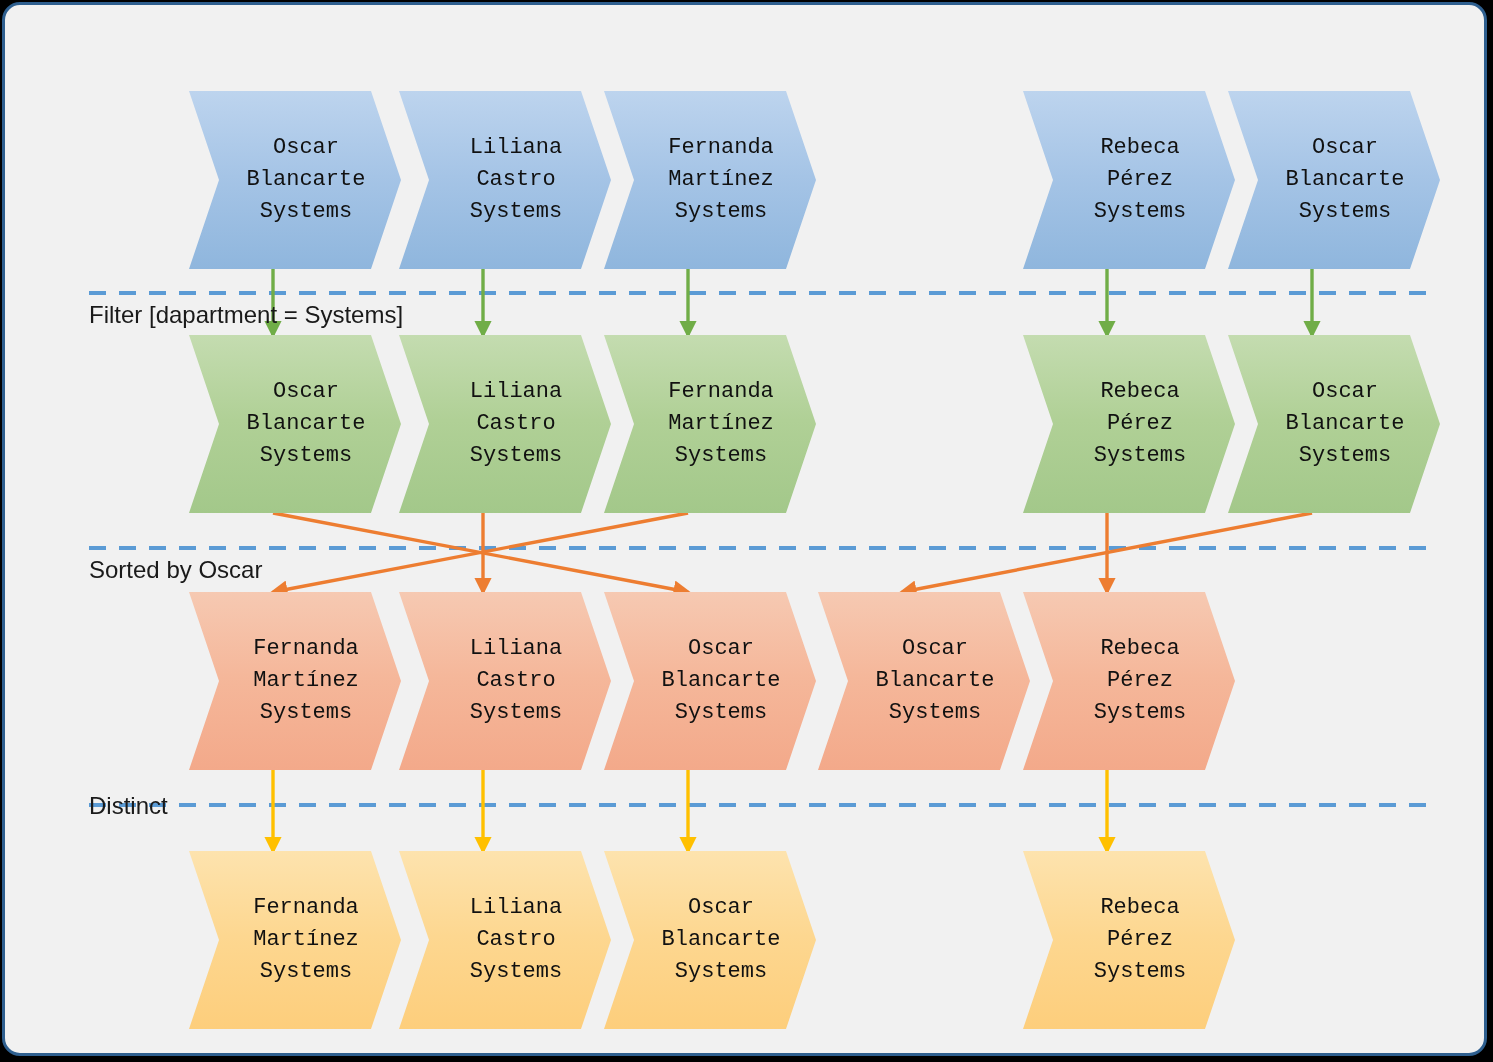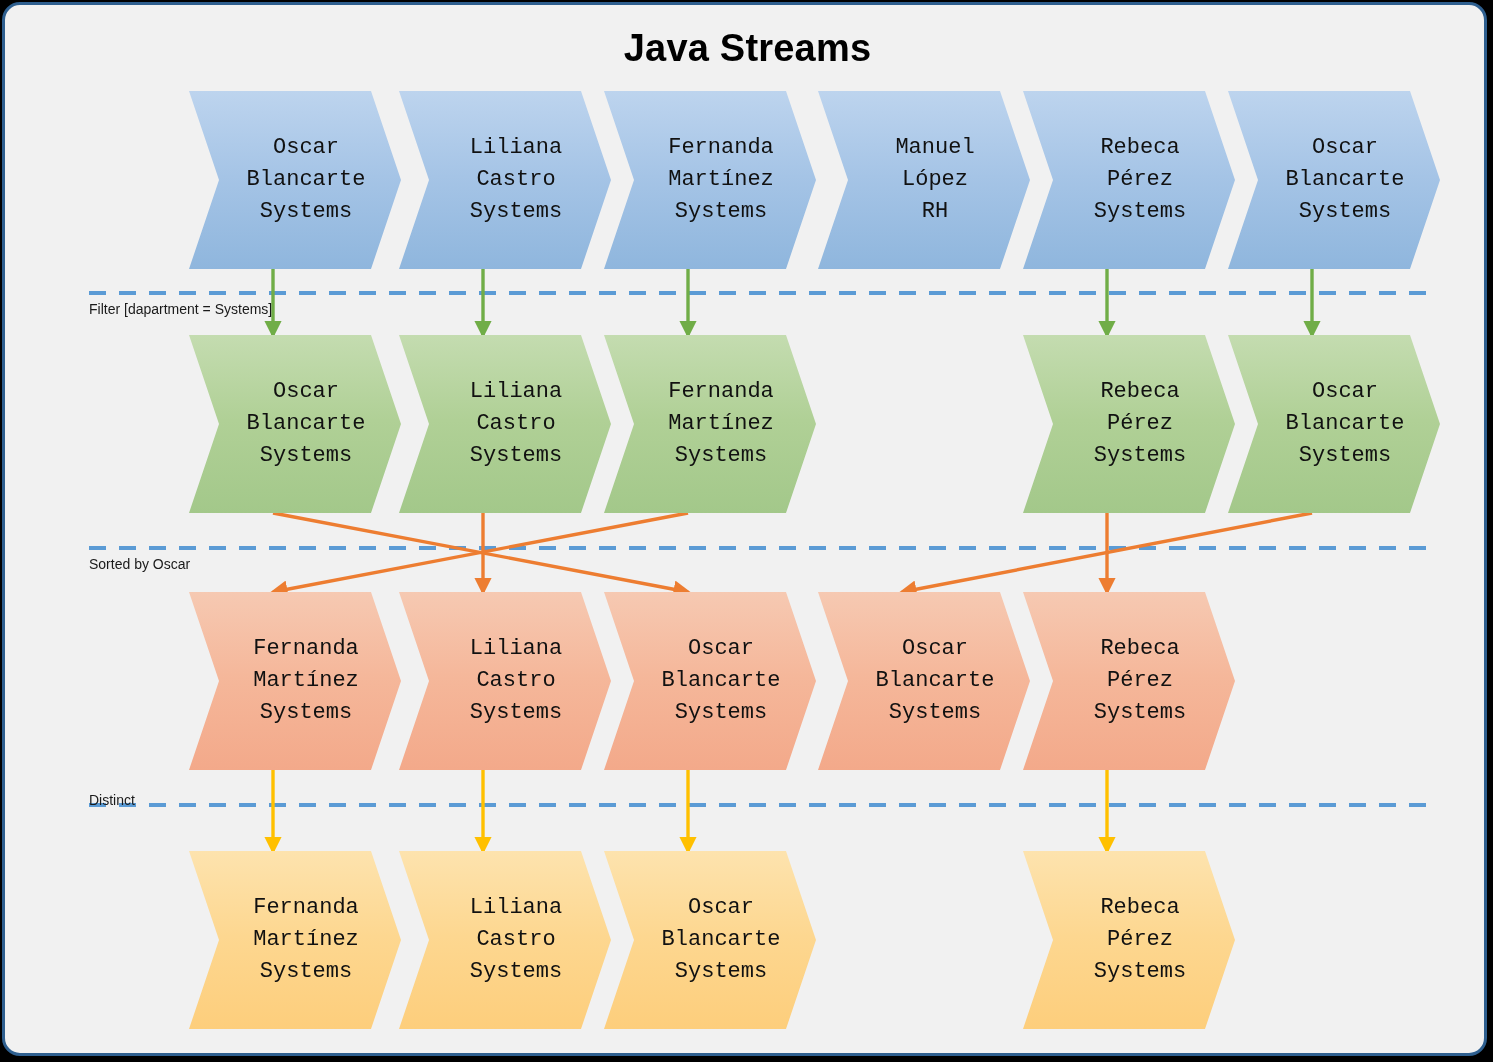--- a/index.html
+++ b/index.html
@@ -53,21 +53,21 @@
     left: 0;
     top: 0;
     width: 1485px;
     height: 1054px;
     pointer-events: none;
   }
 
   
   .stage-label {
     position: absolute;
-    font-size: 14px;
+    font-size: 24px;
     color: #1a1a1a;
     white-space: nowrap;
   }
 
   
   .chev {
     position: absolute;
     width: 212px;
     height: 178px;
     display: flex;
@@ -92,21 +92,20 @@
   .row-yellow .chev{ background: linear-gradient(180deg,#fde3ae 0%, #fdd790 48%, #fdce7c 100%); }
 
   .row { position: absolute; left: 16px; width: 1485px; height: 217px; font-family: Liberation Mono, monospace; }
 </style>
 </head>
 <body>
 
 <div id="frame">
   <div id="canvas">
 
-    <div id="title">Java Streams</div>
 
     <svg id="wires" viewBox="0 0 1485 1054" width="1485" height="1054">
       <defs>
         <marker id="ah-green" viewBox="0 0 10 10" refX="8.2" refY="5" markerWidth="5.2" markerHeight="5.2" orient="auto-start-reverse">
           <path d="M 0 0 L 10 5 L 0 10 z" fill="#70ad47"></path>
         </marker>
         <marker id="ah-orange" viewBox="0 0 10 10" refX="8.2" refY="5" markerWidth="5.2" markerHeight="5.2" orient="auto-start-reverse">
           <path d="M 0 0 L 10 5 L 0 10 z" fill="#ed7d31"></path>
         </marker>
         <marker id="ah-yellow" viewBox="0 0 10 10" refX="8.2" refY="5" markerWidth="5.2" markerHeight="5.2" orient="auto-start-reverse">
@@ -160,27 +159,20 @@
             <span class="ln">Systems</span>
           </div>
         </div>
         <div class="chev" style="left: 583px; top: 0px;">
           <div class="txt">
             <span class="ln">Fernanda</span>
             <span class="ln">Martínez</span>
             <span class="ln">Systems</span>
           </div>
         </div>
-        <div class="chev" style="left: 797px; top: 0px;">
-          <div class="txt">
-            <span class="ln">Manuel</span>
-            <span class="ln">López</span>
-            <span class="ln">RH</span>
-          </div>
-        </div>
         <div class="chev" style="left: 1002px; top: 0px;">
           <div class="txt">
             <span class="ln">Rebeca</span>
             <span class="ln">Pérez</span>
             <span class="ln">Systems</span>
           </div>
         </div>
         <div class="chev" style="left: 1207px; top: 0px;">
           <div class="txt">
             <span class="ln">Oscar</span>

